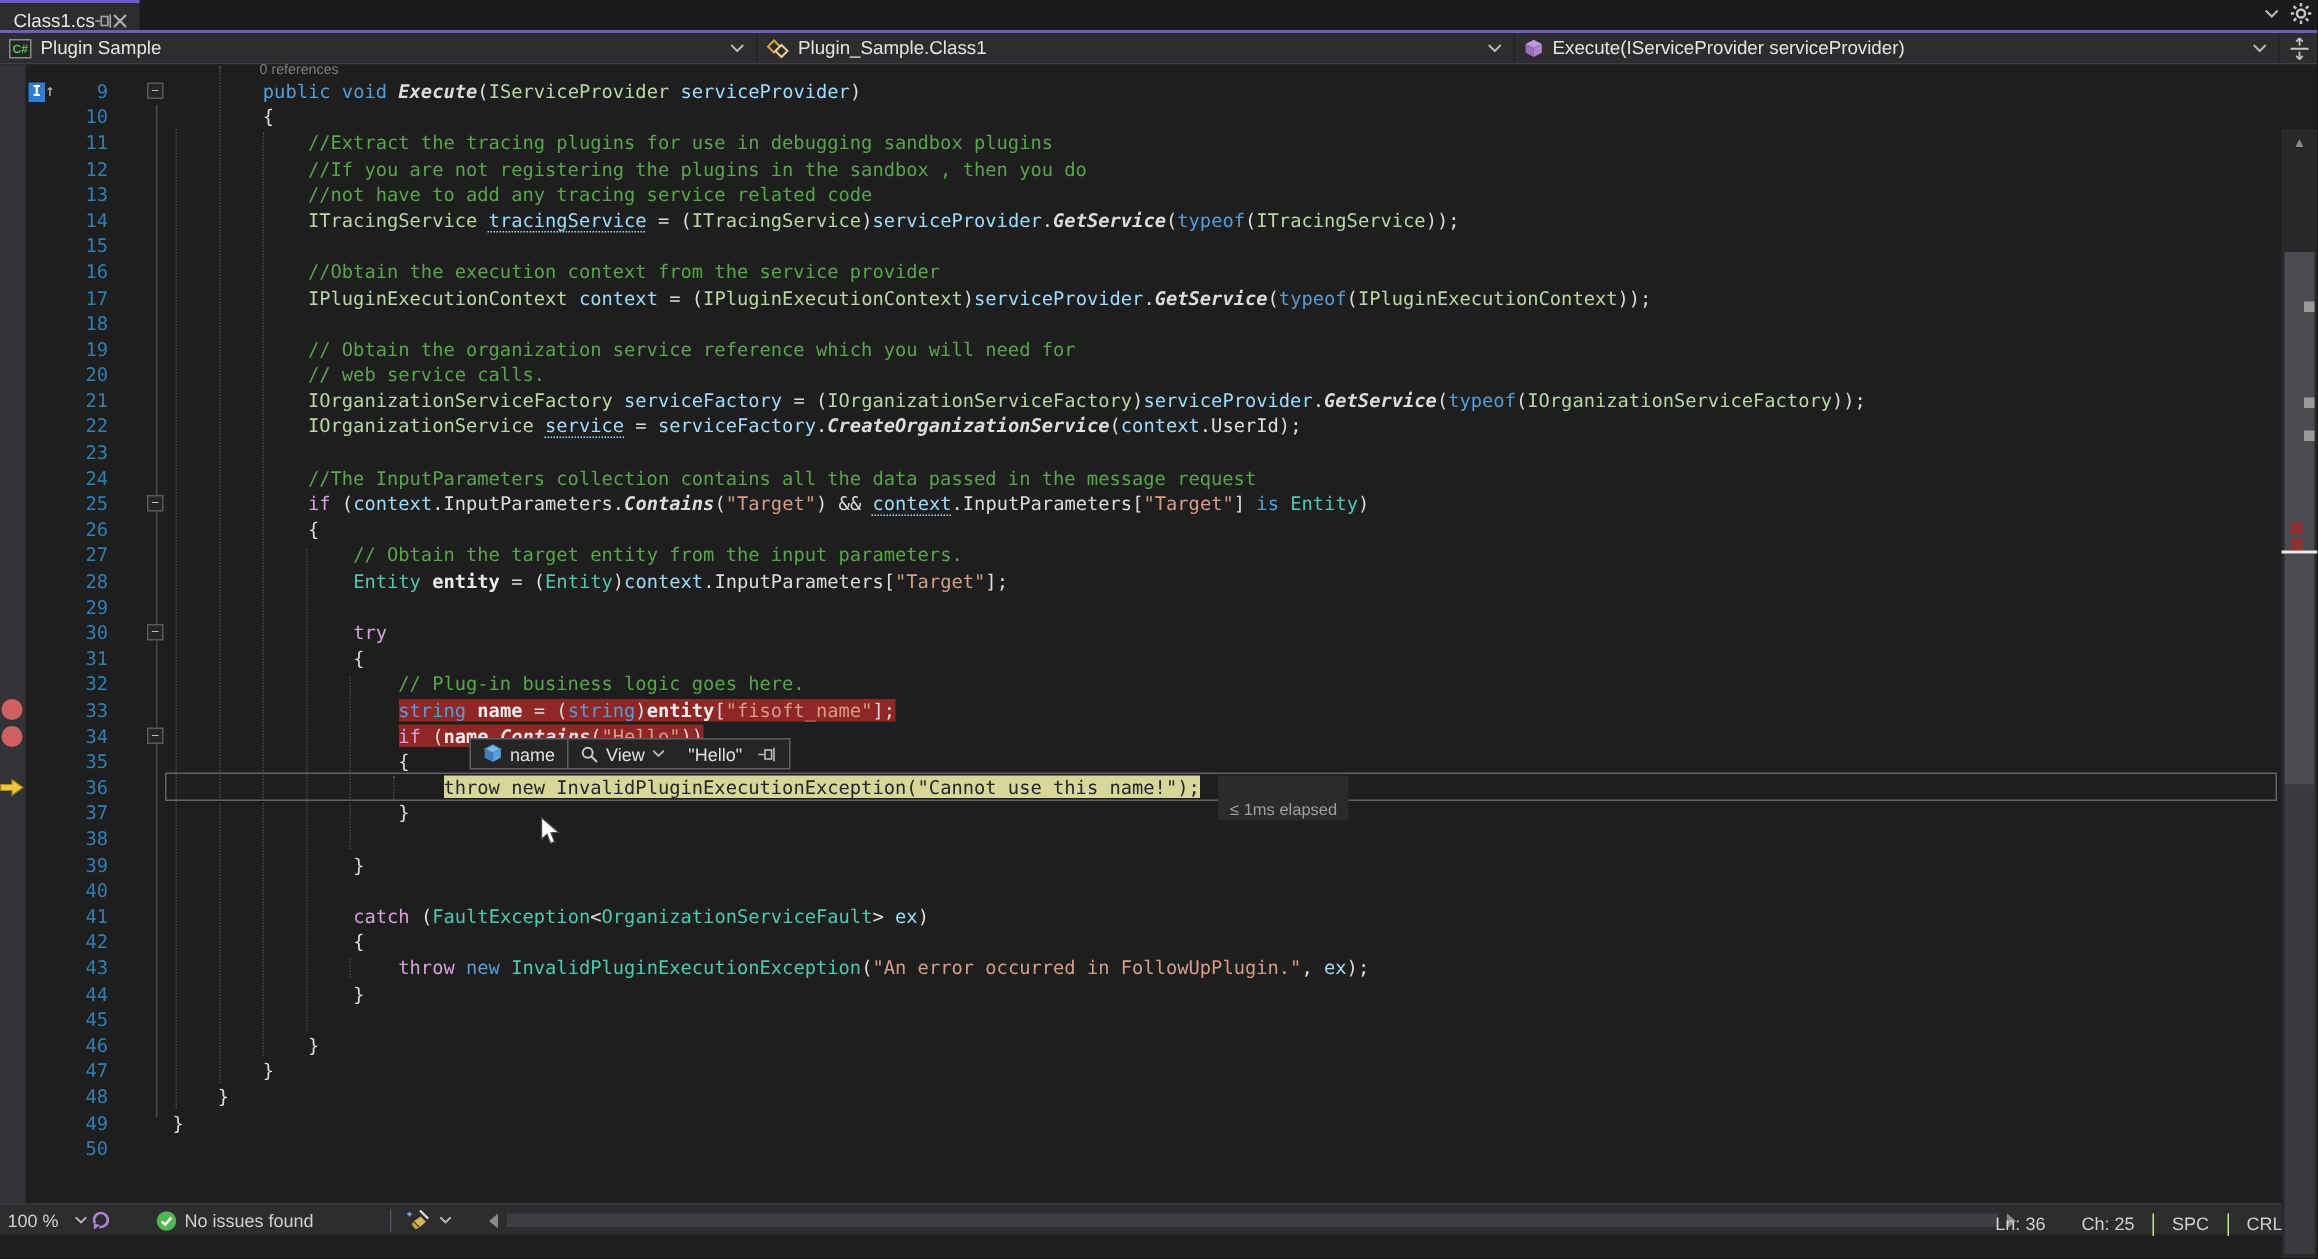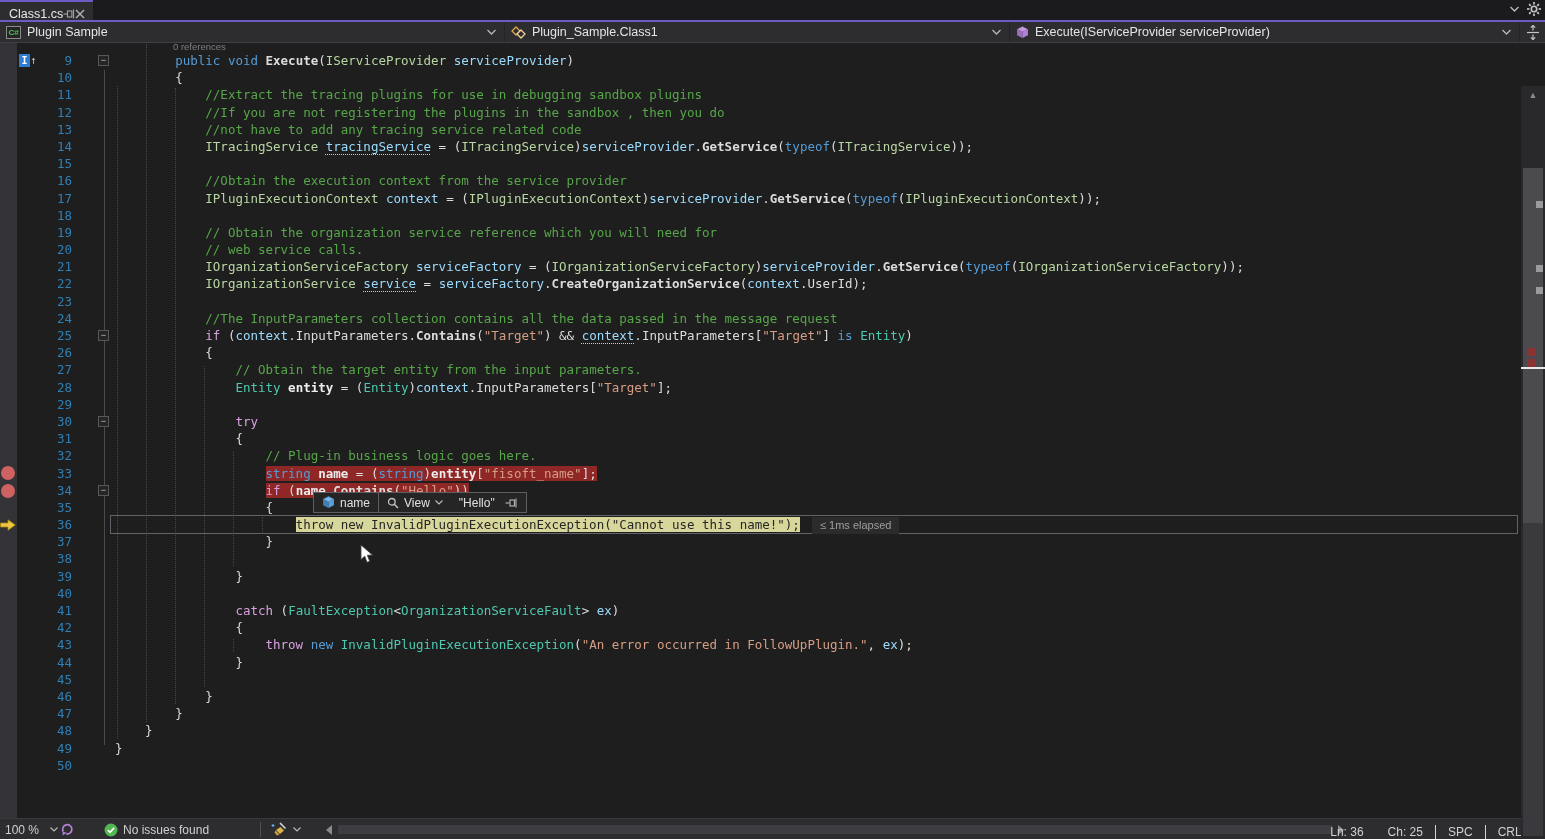--- a/index.html
+++ b/index.html
@@ -36,49 +36,49 @@
           color:#C8C8C8; font-size:9px; line-height:9px; text-align:center; font-family:"Liberation Sans",sans-serif; }
   .code { display:inline-block; margin-left:115px; }
   .k  { color:var(--kw,#569CD6); }
   .c  { color:var(--ctrl,#D8A0DF); }
   .cm { color:var(--comment,#57A64A); }
   .i  { color:var(--iface,#B8D7A3); }
   .t  { color:var(--type,#4EC9B0); }
   .s  { color:var(--str,#D69D85); }
   .v  { color:var(--var,#9CDCFE); }
   .p  { color:#DCDCDC; }
-  .m  { color:#DCDCDC; font-weight:bold; }
+  .m  { color:#DCDCDC; font-weight:bold;font-style:italic; }
   .d  { color:#ECECEC; font-weight:bold; }
   .dk { color:#262626; }
   .u  { text-decoration:underline dotted 1px; text-underline-offset:3px; }
   .hl-bp  { background:var(--bpline,#8F2727); }
   .hl-cur { background:var(--curline,#D8D79B); }
   .indent-guide { position:absolute; width:0; border-left:1px dotted #474747; }
   .foldline { position:absolute; left:104px; width:0; border-left:1px solid #4A4A4A; }
   .curline-border { position:absolute; left:110px; width:1408px; height:19px; border:1px solid #62626A; pointer-events:none; z-index:4; }
-  .perftip { position:absolute; left:812px; top:474px; height:17px; line-height:16px; padding:0 8px; background:#2b2b2c; color:#9E9E9E; font-size:11px; z-index:5; }
+  .perftip { position:absolute; left:812px; top:474px; height:17px; line-height:16px; padding:15px 8px; background:#2b2b2c; color:#9E9E9E; font-size:11px; z-index:5; }
   .bp-glyph { position:absolute; left:1px; width:14px; height:14px; border-radius:50%; background:#CE6161; }
   .arrow-glyph { position:absolute; left:0; z-index:3; }
   .badge9 { position:absolute; left:19px; top:10px; z-index:3; font-family:"DejaVu Sans Mono",monospace; }
   .badge9 .bx { display:inline-block; width:11px; height:13px; background:#2D7DD2; color:#fff; font-size:10px; line-height:13px; text-align:center; font-weight:bold; }
   .badge9 .ar { color:#BBBBBB; font-size:11px; }
   
   .datatip { position:absolute; left:313px; top:449px; height:21px; background:#252526; border:1px solid #5E5E62;
              display:flex; align-items:center; z-index:10; font-size:12px; color:#E0E0E0; }
   .datatip .sec { display:flex; align-items:center; gap:5px; padding:0 8px; height:100%; }
   .datatip .sep { width:1px; height:100%; background:#5E5E62; }
   .cursor { position:absolute; left:360px; top:501px; z-index:11; }
   
   .vscroll { position:absolute; right:0; top:43px; width:24px; height:775px; background:#29292C; z-index:6; }
   .vthumb { position:absolute; left:2px; right:2px; top:82px; height:355px; background:#4A4A4F; }
   .vmid   { position:absolute; left:2px; right:2px; top:437px; height:313px; background:#3A3A3E; }
   .vmark  { position:absolute; }
   .scroll-arrow { position:absolute; left:0; width:24px; text-align:center; color:#8A8A8A; font-size:9px; }
   
-  .bottombar { position:absolute; left:0; bottom:0; width:100%; height:21px; background:#2D2D30; border-top:1px solid #3a3a3e; color:#D0D0D0; }
+  .bottombar { position:absolute; left:0; bottom:16px; width:100%; height:21px; background:#2D2D30; border-top:1px solid #3a3a3e; color:#D0D0D0; }
   .bb-item { position:absolute; top:0; height:21px; display:flex; align-items:center; gap:5px; }
   .divider { position:absolute; top:3px; width:1px; height:15px; background:#505055; }
   .hthumb { position:absolute; left:338px; top:6px; width:994px; height:9px; background:#3E3E42; }
   .cellgrp { position:absolute; right:4px; top:0; height:21px; display:flex; align-items:flex-end; }
   .cell { padding:0 12px; height:15px; line-height:15px; }
   .cell.b { border-left:1px solid #bef264; }
   .tri { display:inline-block; width:0; height:0; }
   .chevron-svg, .icon-svg { display:block; }
 </style>
 </head>

